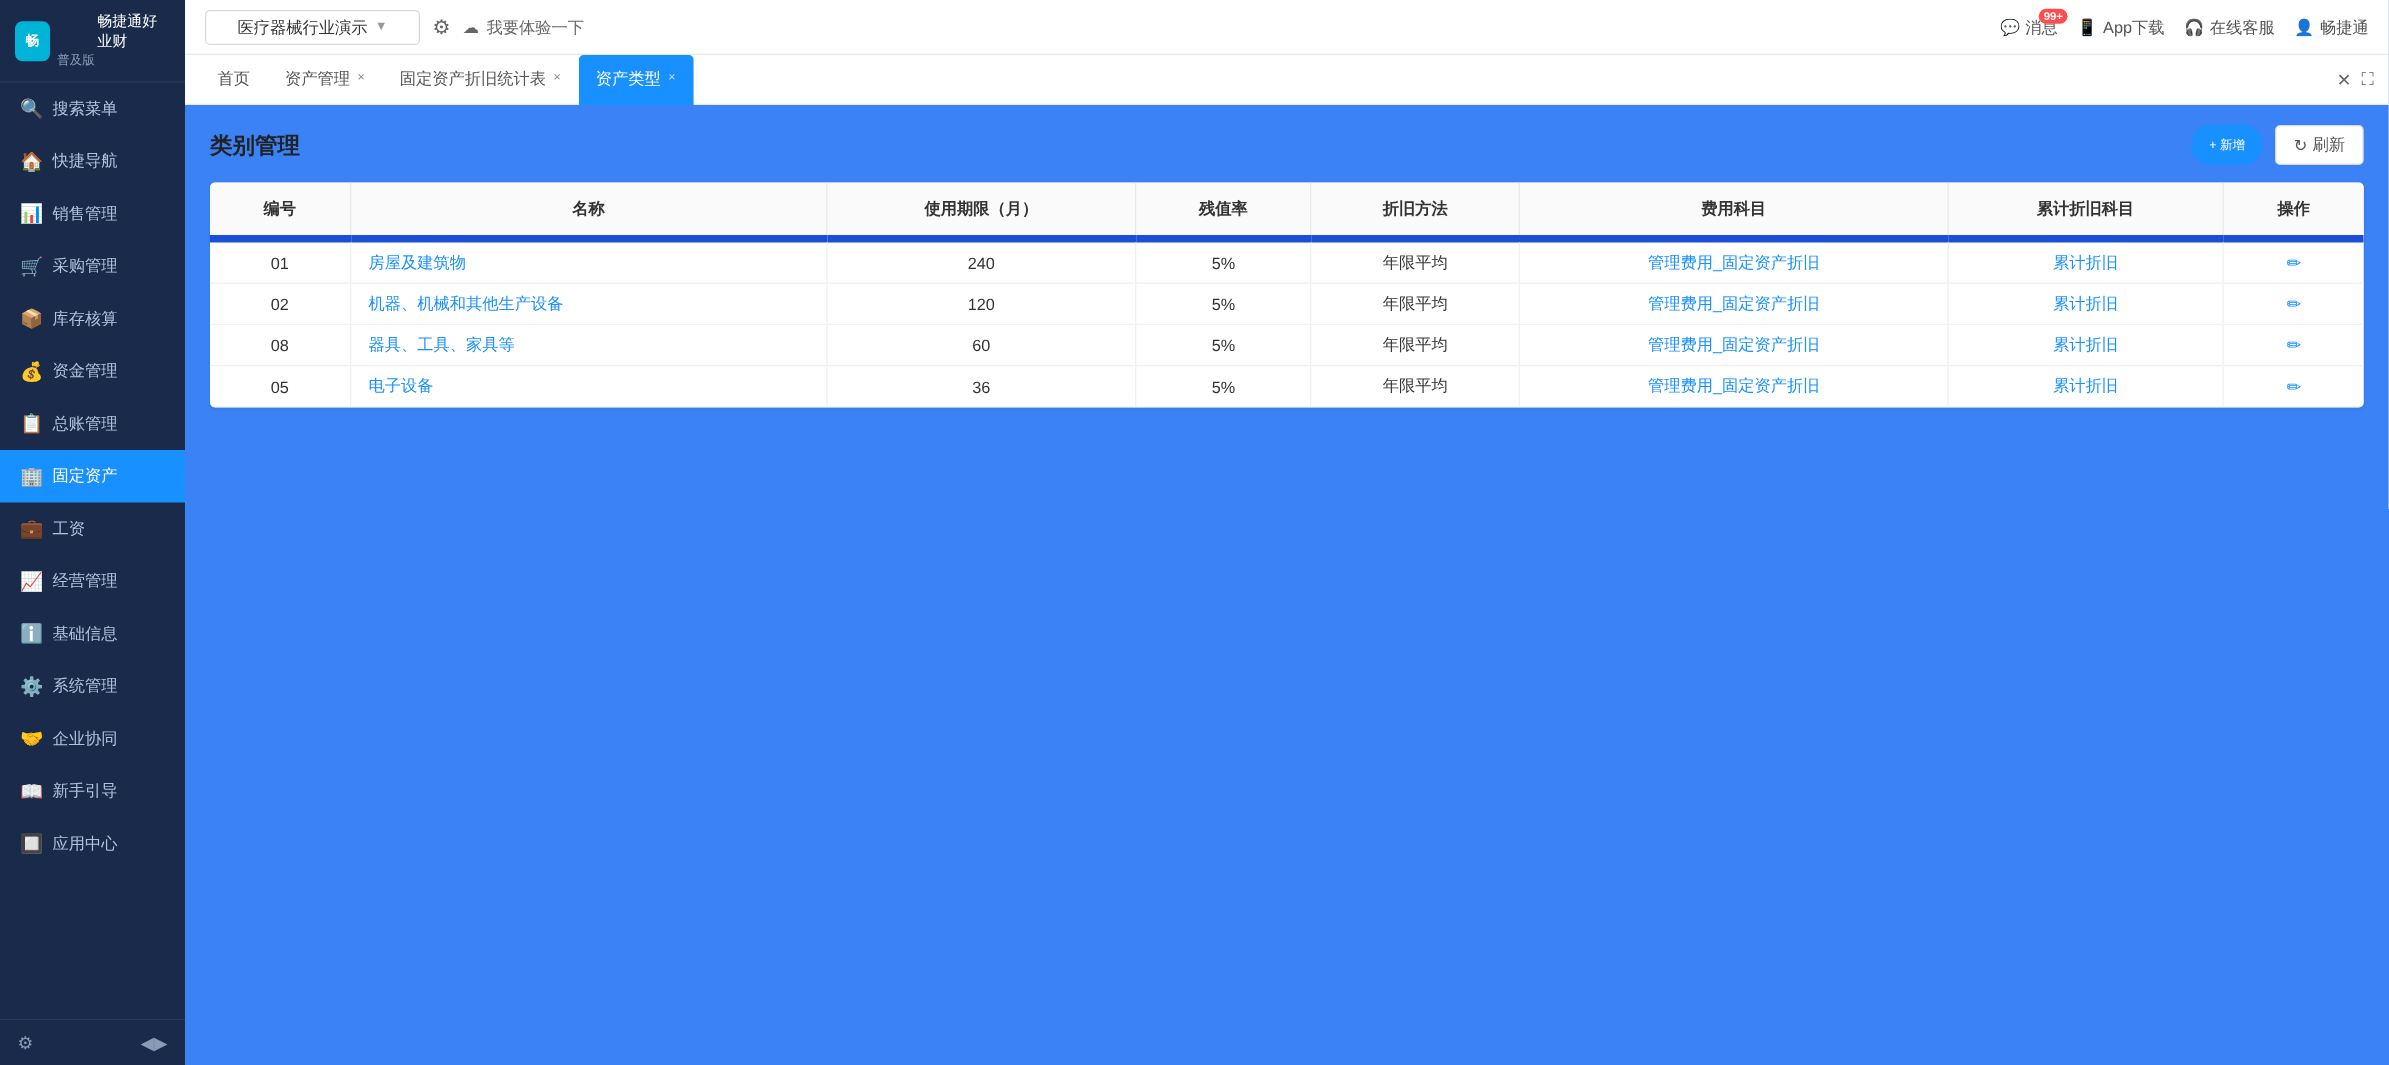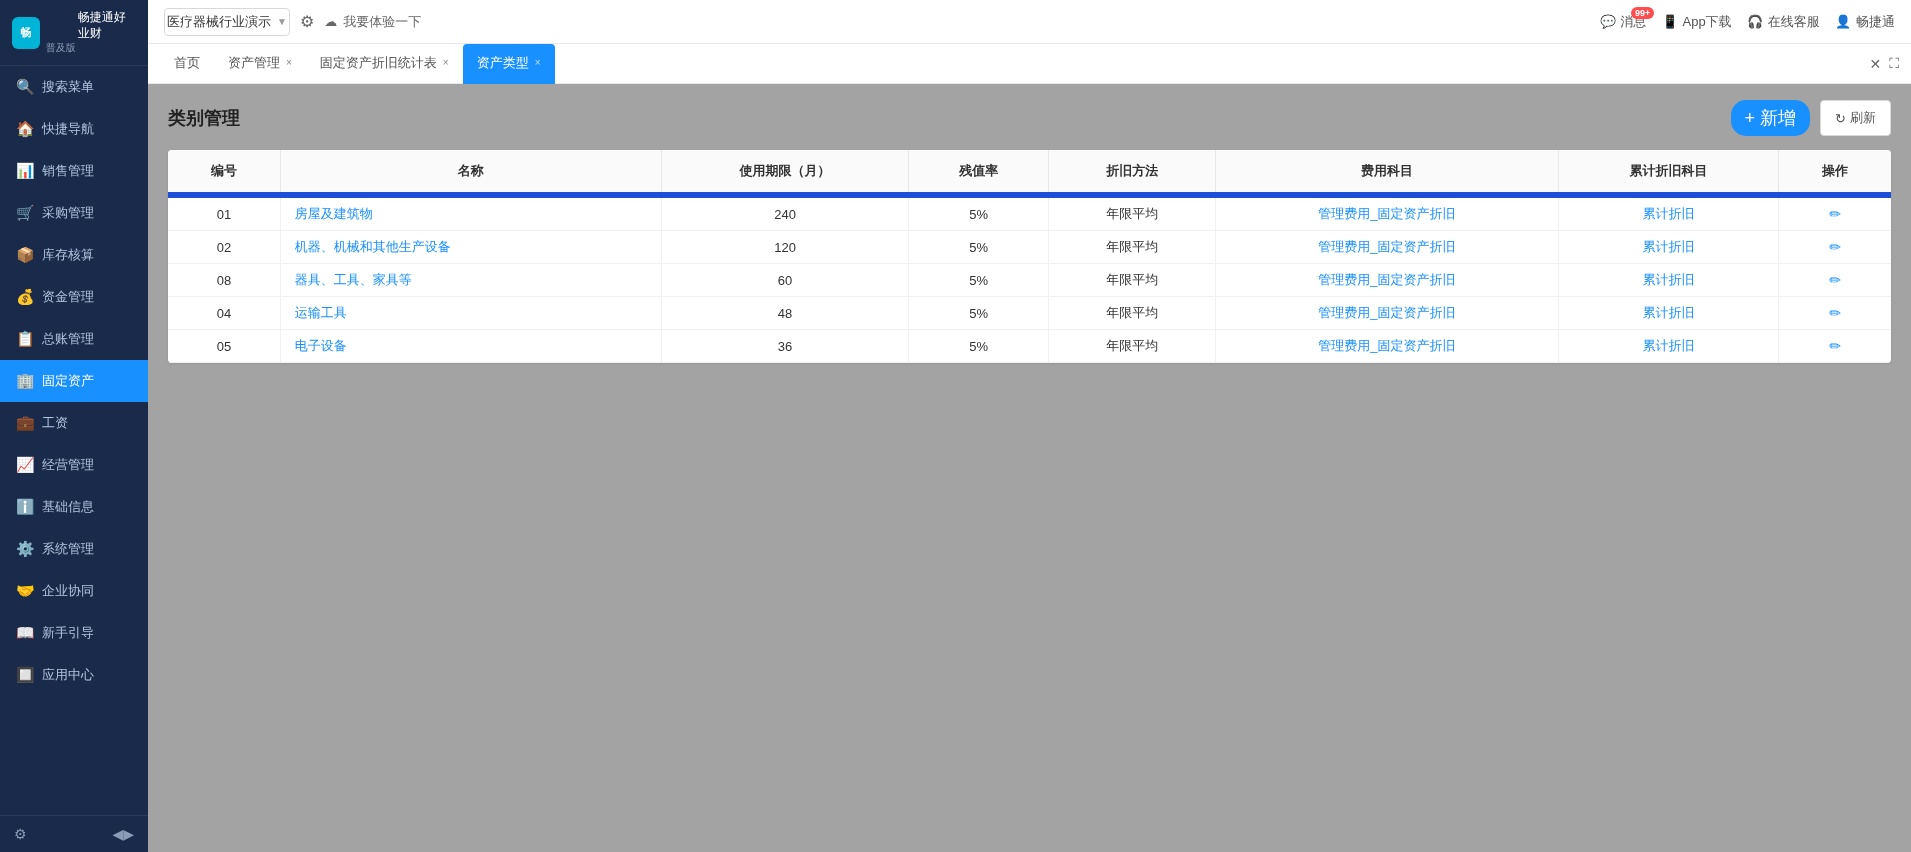--- a/index.html
+++ b/index.html
@@ -102,21 +102,21 @@
       display: flex;
       align-items: center;
       gap: 10px;
     }
     .topbar-selector {
       display: flex;
       align-items: center;
       gap: 6px;
       border: 1px solid #d9d9d9;
       border-radius: 4px;
-      padding: 4px 2px;
+      padding: 4px 25px;
       cursor: pointer;
       font-size: 13px;
       color: #333;
     }
     .topbar-selector .chevron { color: #999; font-size: 10px; }
     .topbar-gear {
       color: #666;
       cursor: pointer;
       font-size: 16px;
     }
@@ -199,21 +199,21 @@
       cursor: pointer;
       color: #666;
       font-size: 14px;
     }
 
     
     .content {
       flex: 1;
       padding: 16px 20px;
       overflow-y: auto;
-      background: #a3a3a3;
+      background: #3b82f6;
     }
 
     
     .page-header {
       display: flex;
       align-items: center;
       justify-content: space-between;
       margin-bottom: 14px;
     }
     .page-title {
@@ -227,21 +227,21 @@
     }
     .btn-primary {
       display: flex;
       align-items: center;
       gap: 4px;
       background: #1890ff;
       color: white;
       border: none;
       border-radius: 15px;
       padding: 6px 14px;
-      font-size: 18px;
+      font-size: 10px;
       cursor: pointer;
       margin-left: 44px;
     }
     .btn-default {
       display: flex;
       align-items: center;
       gap: 4px;
       background: white;
       color: #555;
       border: 1px solid #d9d9d9;
@@ -485,30 +485,20 @@
       <td class="code">08</td>
       <td class="name">器具、工具、家具等</td>
       <td>60</td>
       <td>5%</td>
       <td>年限平均</td>
       <td class="subject">管理费用_固定资产折旧</td>
       <td class="subject">累计折旧</td>
       <td><span class="edit-icon">✏</span></td>
     </tr>
             <tr>
-      <td class="code">04</td>
-      <td class="name">运输工具</td>
-      <td>48</td>
-      <td>5%</td>
-      <td>年限平均</td>
-      <td class="subject">管理费用_固定资产折旧</td>
-      <td class="subject">累计折旧</td>
-      <td><span class="edit-icon">✏</span></td>
-    </tr>
-            <tr>
       <td class="code">05</td>
       <td class="name">电子设备</td>
       <td>36</td>
       <td>5%</td>
       <td>年限平均</td>
       <td class="subject">管理费用_固定资产折旧</td>
       <td class="subject">累计折旧</td>
       <td><span class="edit-icon">✏</span></td>
     </tr>
           </tbody>

